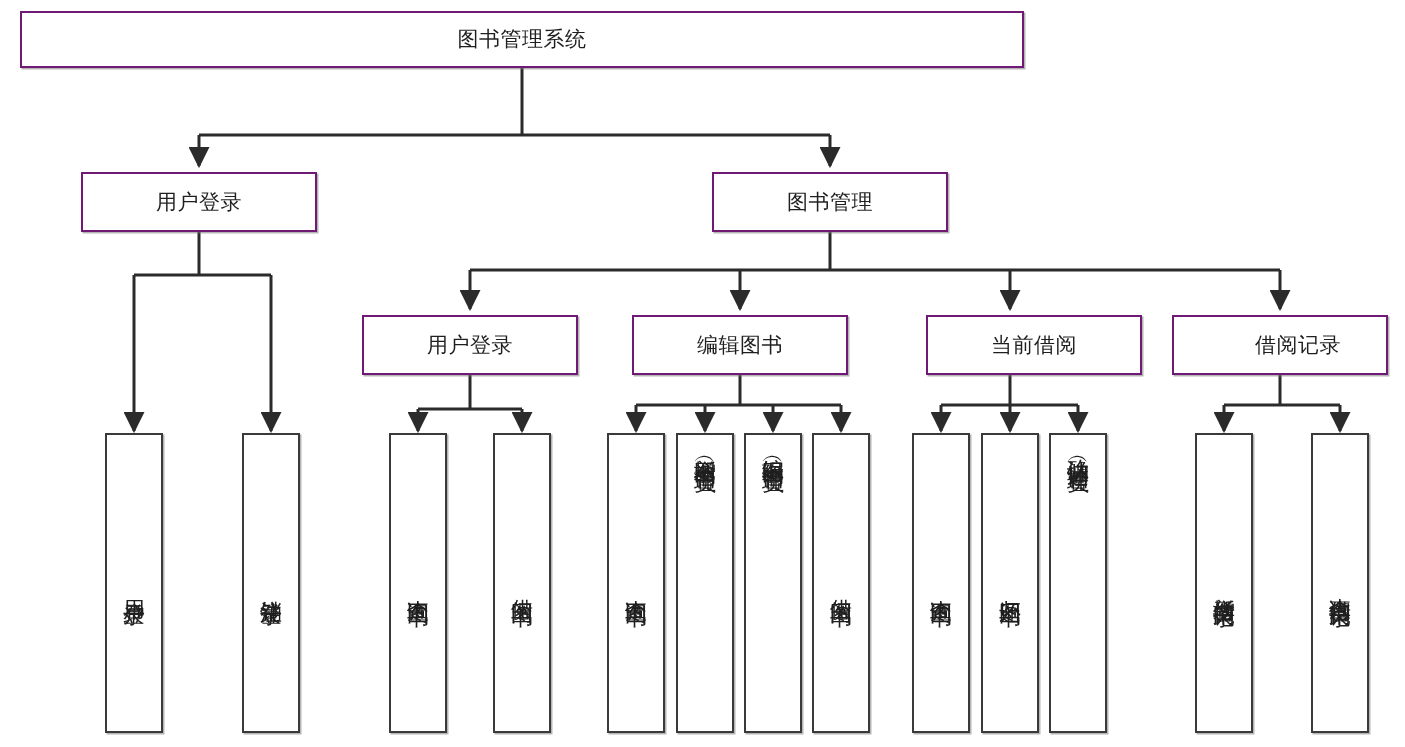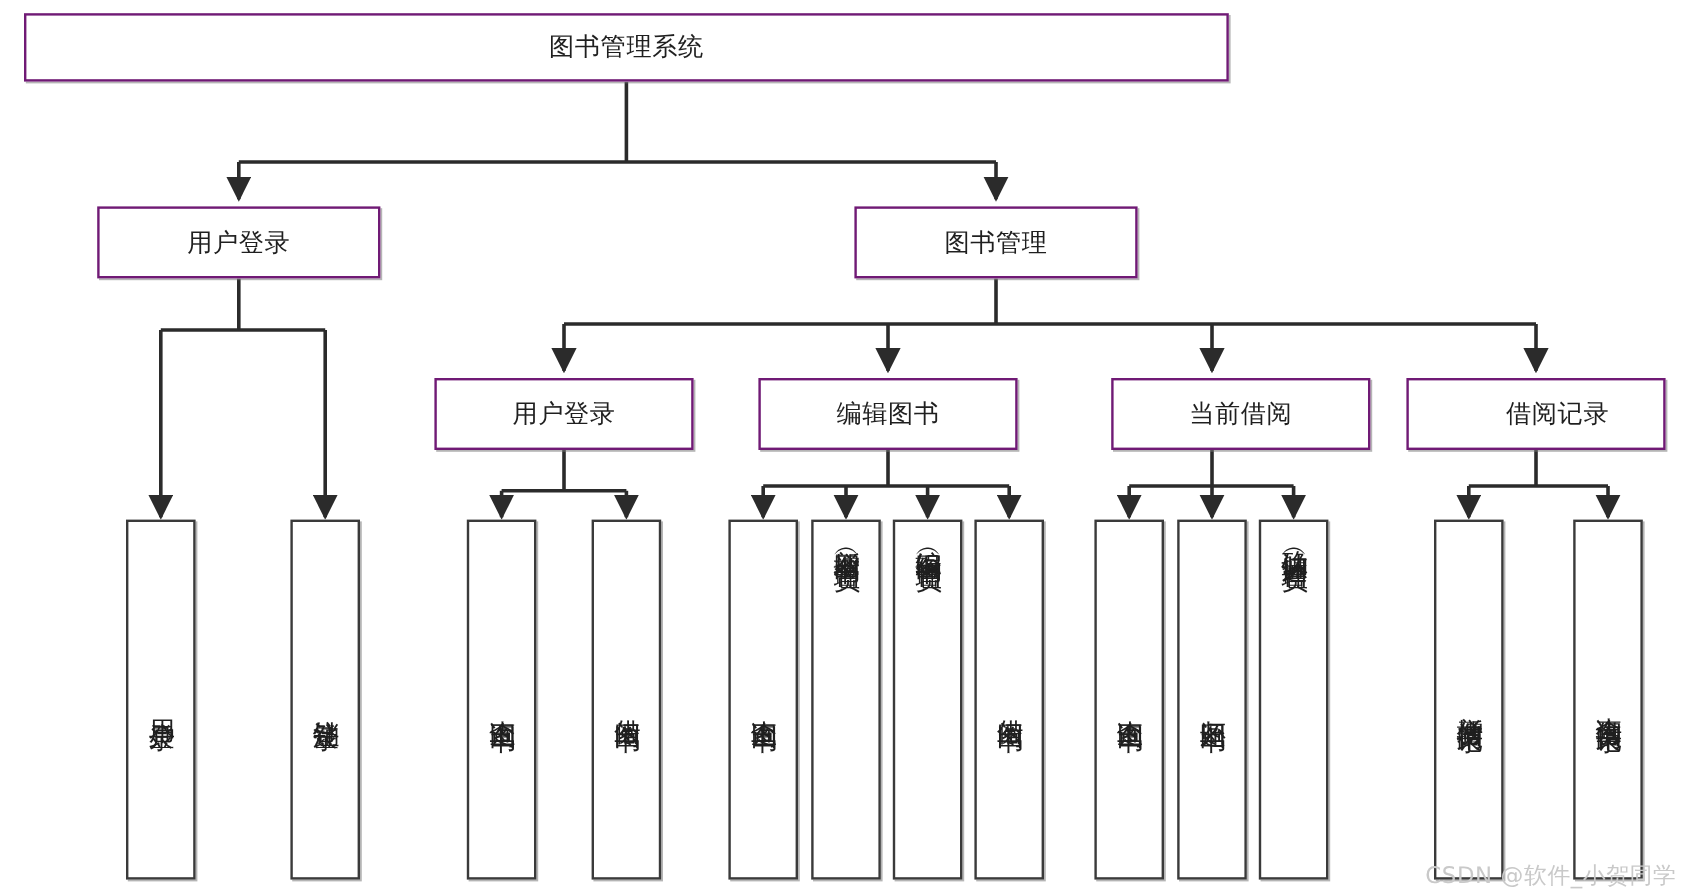--- a/index.html
+++ b/index.html
@@ -195,15 +195,14 @@
     <span class="leaf-label">确认归还（管理员）</span>
   </div>
 
   <div class="leaf-box centered" style="left:1195px; top:433px; width:58px; height:300px;">
     <span class="leaf-label">新增借阅记录</span>
   </div>
   <div class="leaf-box centered" style="left:1311px; top:433px; width:58px; height:300px;">
     <span class="leaf-label">查询借阅记录</span>
   </div>
 
-  <div class="watermark">CSDN @软件_小贺同学</div>
 
 </div>
 
 </body></html>

